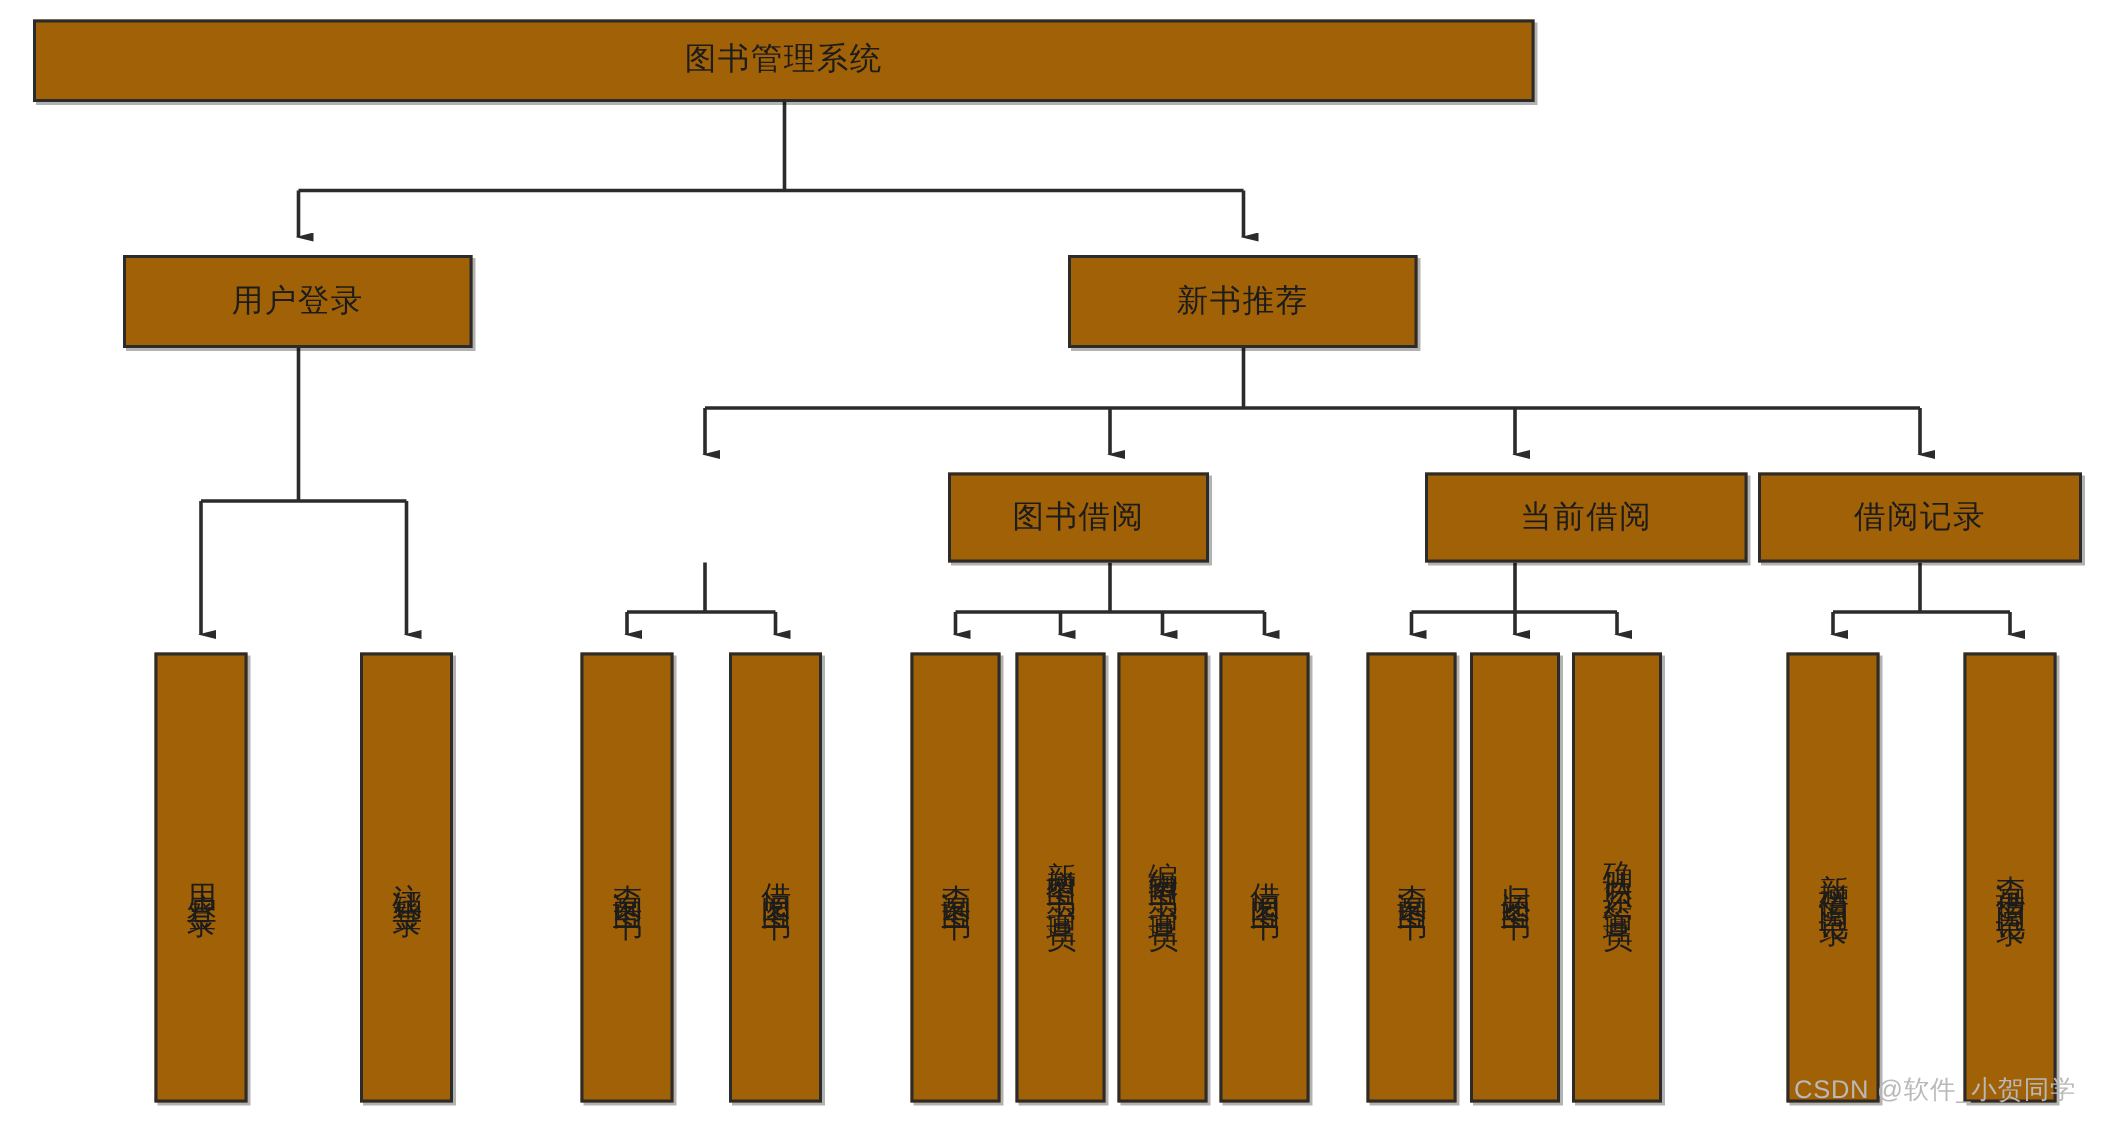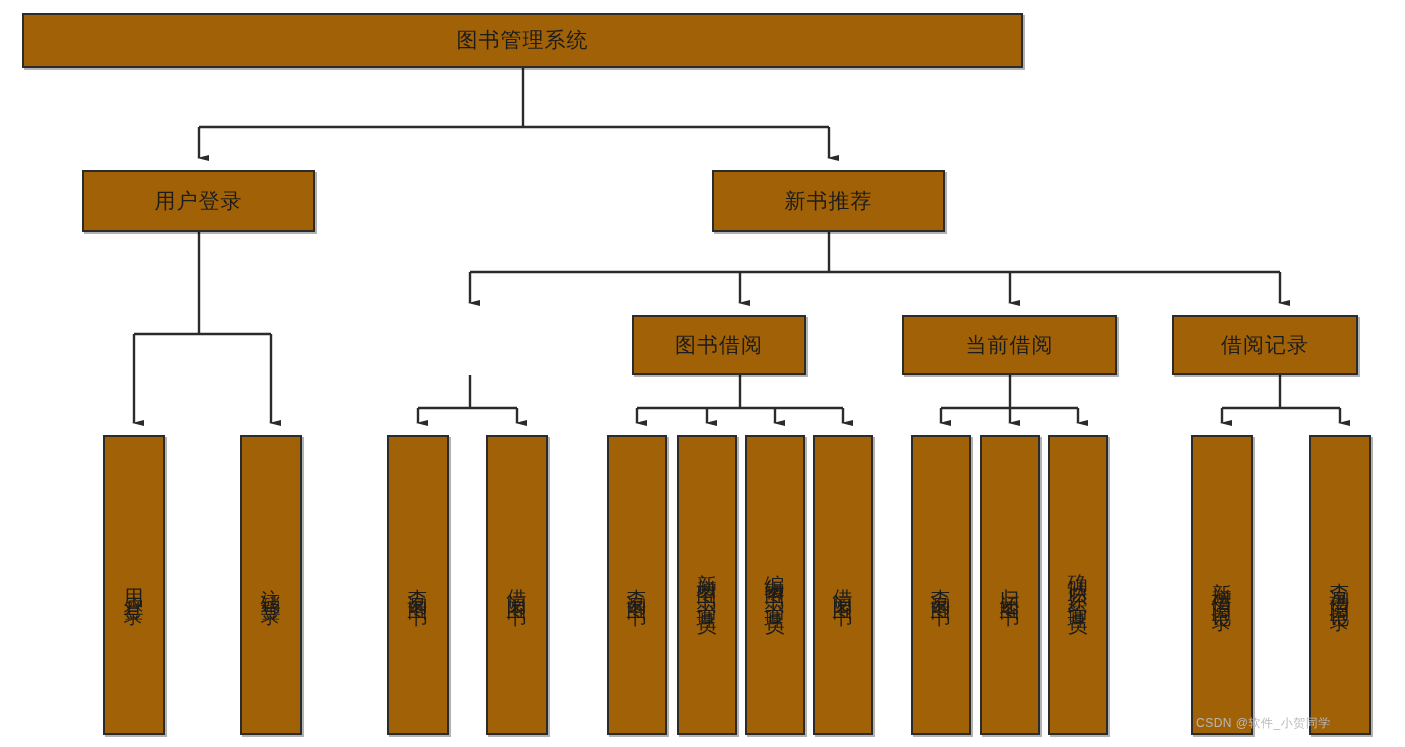--- a/index.html
+++ b/index.html
@@ -52,21 +52,21 @@
     writing-mode: vertical-rl;
     text-orientation: upright;
     font-size: 20px;
     letter-spacing: 6px;
     line-height: 1;
     white-space: nowrap;
     text-align: center;
   }
   .watermark {
     position: absolute;
-    font-size: 12px;
+    font-size: 17px;
     color: #b9b9b9;
     letter-spacing: 0.5px;
     white-space: nowrap;
     user-select: none;
   }
 </style>
 </head>
 <body>
 
 <div id="canvas">
@@ -128,24 +128,24 @@
   <div class="node" style="left:82px; top:170px; width:233px; height:62px;">
     <span class="label">用户登录</span>
   </div>
   <div class="node" style="left:712px; top:170px; width:233px; height:62px;">
     <span class="label">新书推荐</span>
   </div>
 
   <div class="node" style="left:632px; top:315px; width:174px; height:60px;">
     <span class="label">图书借阅</span>
   </div>
-  <div class="node" style="left:902px; top:315px; width:215px; height:60px;align-items:center;">
+  <div class="node" style="left:950px; top:315px; width:215px; height:60px;align-items:center;">
     <span class="label">当前借阅</span>
   </div>
-  <div class="node" style="left:1172px; top:315px; width:186px; height:60px;">
+  <div class="node" style="left:1172px; top:315px; width:216px; height:60px;">
     <span class="label">借阅记录</span>
   </div>
 
   <div class="node leaf" style="left:103px; top:435px; width:62px; height:300px;">
     <span class="label">用户登录</span>
   </div>
   <div class="node leaf" style="left:240px; top:435px; width:62px; height:300px;">
     <span class="label">注销登录</span>
   </div>
 

